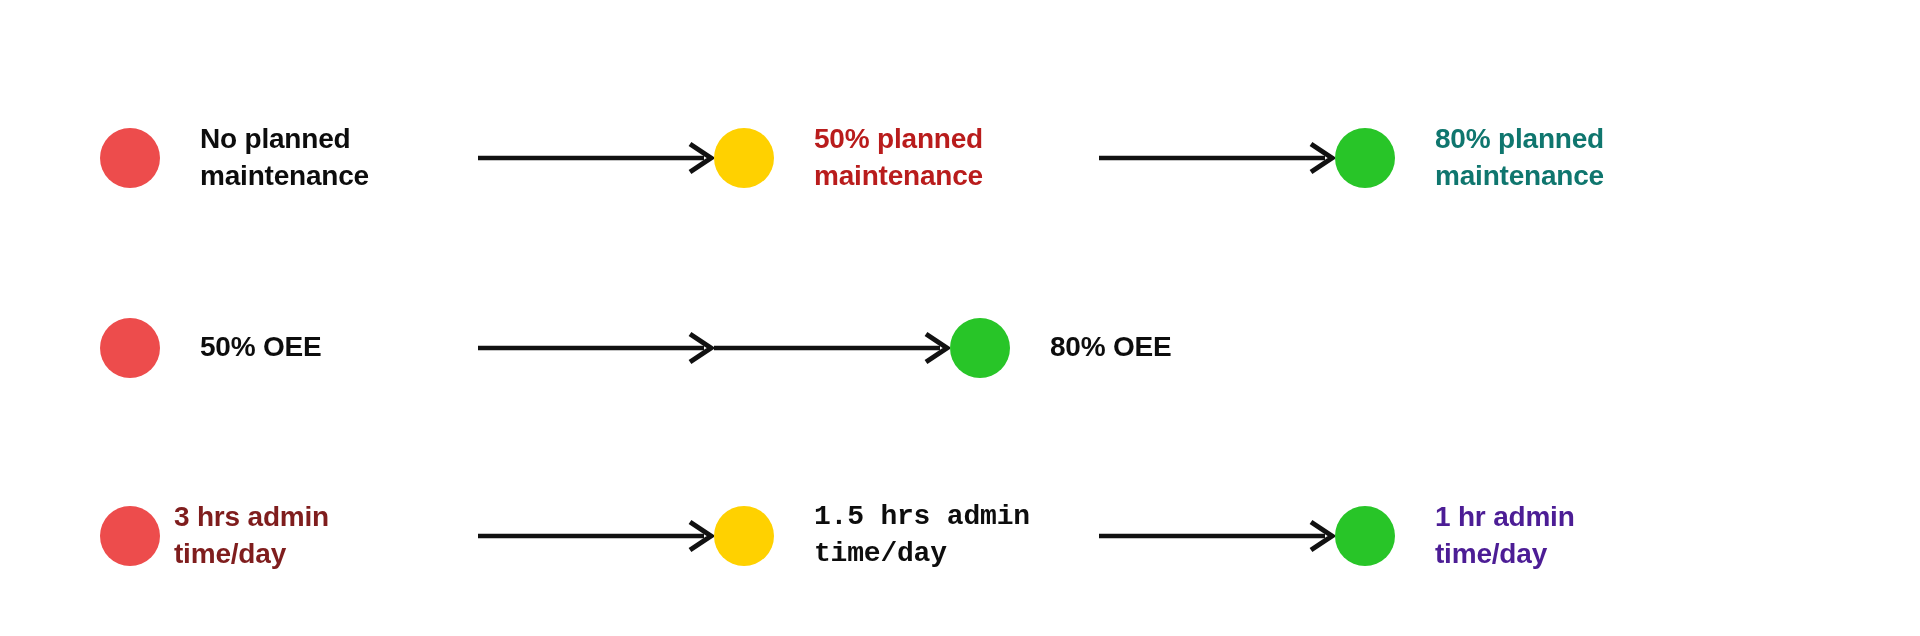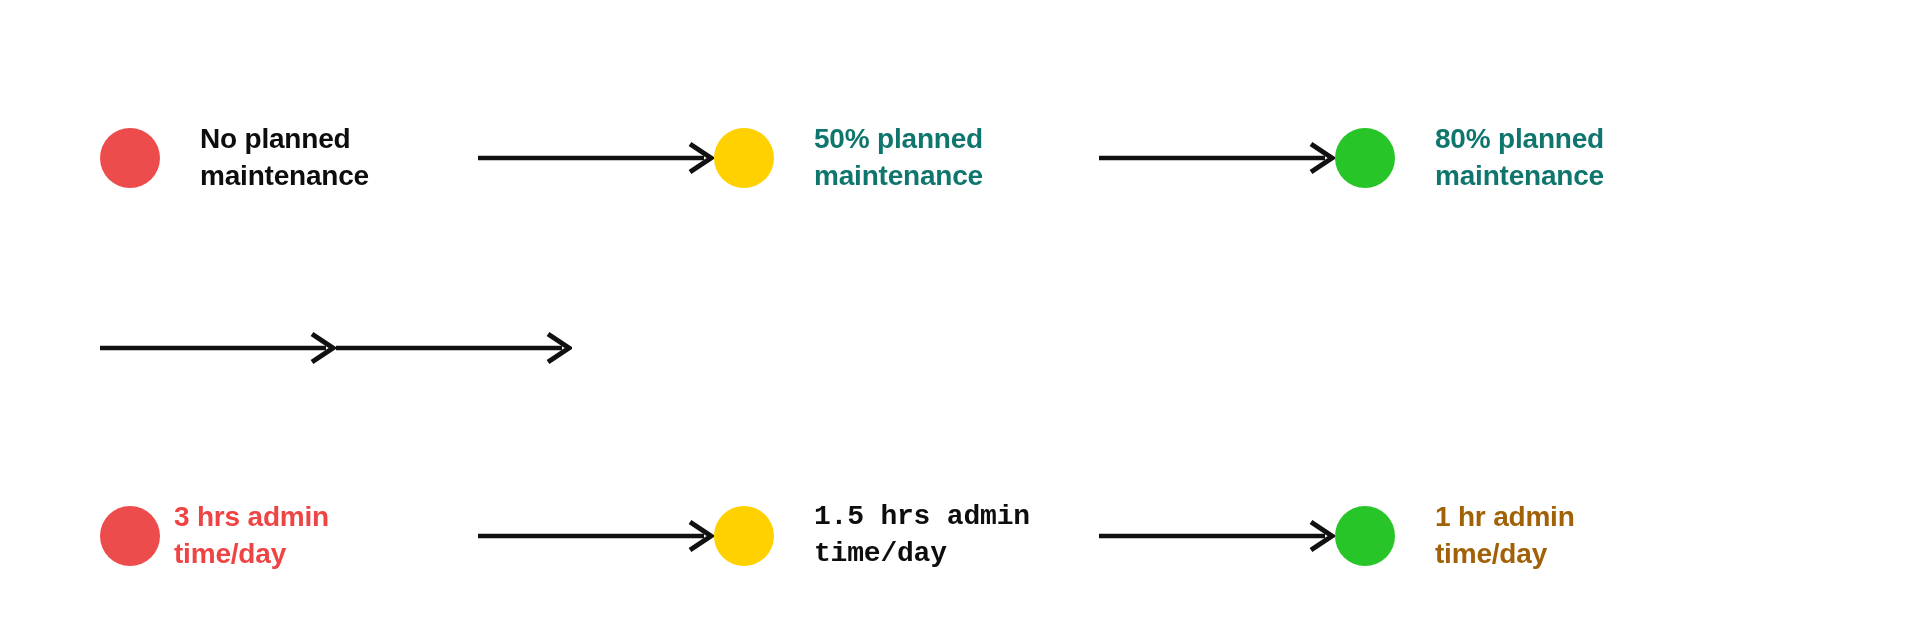--- a/index.html
+++ b/index.html
@@ -108,55 +108,63 @@
 maintenance</span>
     </div>
     <div class="arrow-connector">
       <svg viewBox="0 0 236 40" preserveAspectRatio="none" aria-hidden="true">
         <line class="arrow-stroke" x1="0" y1="20" x2="226" y2="20" stroke="#111111"></line>
         <polyline class="arrow-head" points="212,6 233,20 212,34" stroke="#111111"></polyline>
       </svg>
     </div>
     <div class="stage col-1">
       <span class="status-dot" style="background:#FFD100"></span>
-      <span class="stage-label" style="color: #0f766e;">50% planned
+      <span class="stage-label" style="color: #b91c1c;">50% planned
 maintenance</span>
     </div>
     <div class="arrow-connector">
       <svg viewBox="0 0 236 40" preserveAspectRatio="none" aria-hidden="true">
         <line class="arrow-stroke" x1="0" y1="20" x2="226" y2="20" stroke="#111111"></line>
         <polyline class="arrow-head" points="212,6 233,20 212,34" stroke="#111111"></polyline>
       </svg>
     </div>
     <div class="stage col-2">
       <span class="status-dot" style="background:#28C528"></span>
       <span class="stage-label" style="color: #0f766e;">80% planned
 maintenance</span>
     </div>
   </div>
 
   <div class="progression-row row-1">
+    <div class="stage col-0">
+      <span class="status-dot" style="background:#ED4C4C"></span>
+      <span class="stage-label" style="color: rgb(13, 13, 13);">50% OEE</span>
+    </div>
     <div class="arrow-connector">
       <svg viewBox="0 0 236 40" preserveAspectRatio="none" aria-hidden="true">
         <line class="arrow-stroke" x1="0" y1="20" x2="226" y2="20" stroke="#111111"></line>
         <polyline class="arrow-head" points="212,6 233,20 212,34" stroke="#111111"></polyline>
       </svg>
     </div>
     <div class="arrow-connector">
       <svg viewBox="0 0 236 40" preserveAspectRatio="none" aria-hidden="true">
         <line class="arrow-stroke" x1="0" y1="20" x2="226" y2="20" stroke="#111111"></line>
         <polyline class="arrow-head" points="212,6 233,20 212,34" stroke="#111111"></polyline>
       </svg>
     </div>
+    <div class="stage col-2">
+      <span class="status-dot" style="background:#28C528"></span>
+      <span class="stage-label" style="color: rgb(13, 13, 13);">80% OEE</span>
+    </div>
   </div>
 
   <div class="progression-row row-2">
     <div class="stage col-0">
       <span class="status-dot" style="background:#ED4C4C"></span>
-      <span class="stage-label" style="color: #ef4444; margin-left: 14px;">3 hrs admin
+      <span class="stage-label" style="color: #7f1d1d; margin-left: 14px;">3 hrs admin
 time/day</span>
     </div>
     <div class="arrow-connector">
       <svg viewBox="0 0 236 40" preserveAspectRatio="none" aria-hidden="true">
         <line class="arrow-stroke" x1="0" y1="20" x2="226" y2="20" stroke="#111111"></line>
         <polyline class="arrow-head" points="212,6 233,20 212,34" stroke="#111111"></polyline>
       </svg>
     </div>
     <div class="stage col-1">
       <span class="status-dot" style="background:#FFD100"></span>
@@ -164,18 +172,18 @@
 time/day</span>
     </div>
     <div class="arrow-connector">
       <svg viewBox="0 0 236 40" preserveAspectRatio="none" aria-hidden="true">
         <line class="arrow-stroke" x1="0" y1="20" x2="226" y2="20" stroke="#111111"></line>
         <polyline class="arrow-head" points="212,6 233,20 212,34" stroke="#111111"></polyline>
       </svg>
     </div>
     <div class="stage col-2">
       <span class="status-dot" style="background:#28C528"></span>
-      <span class="stage-label" style="color: #a16207;">1 hr admin
+      <span class="stage-label" style="color: #4c1d95;">1 hr admin
 time/day</span>
     </div>
   </div>
 
 </div>
 
 </body></html>

